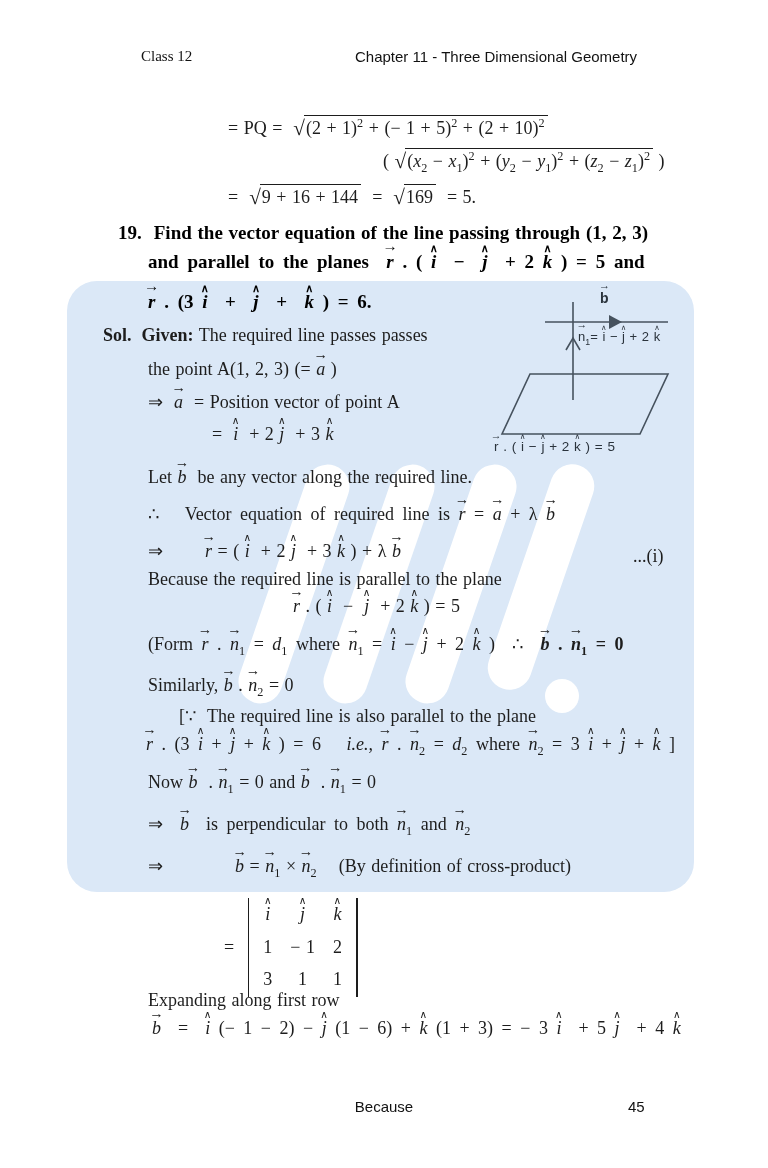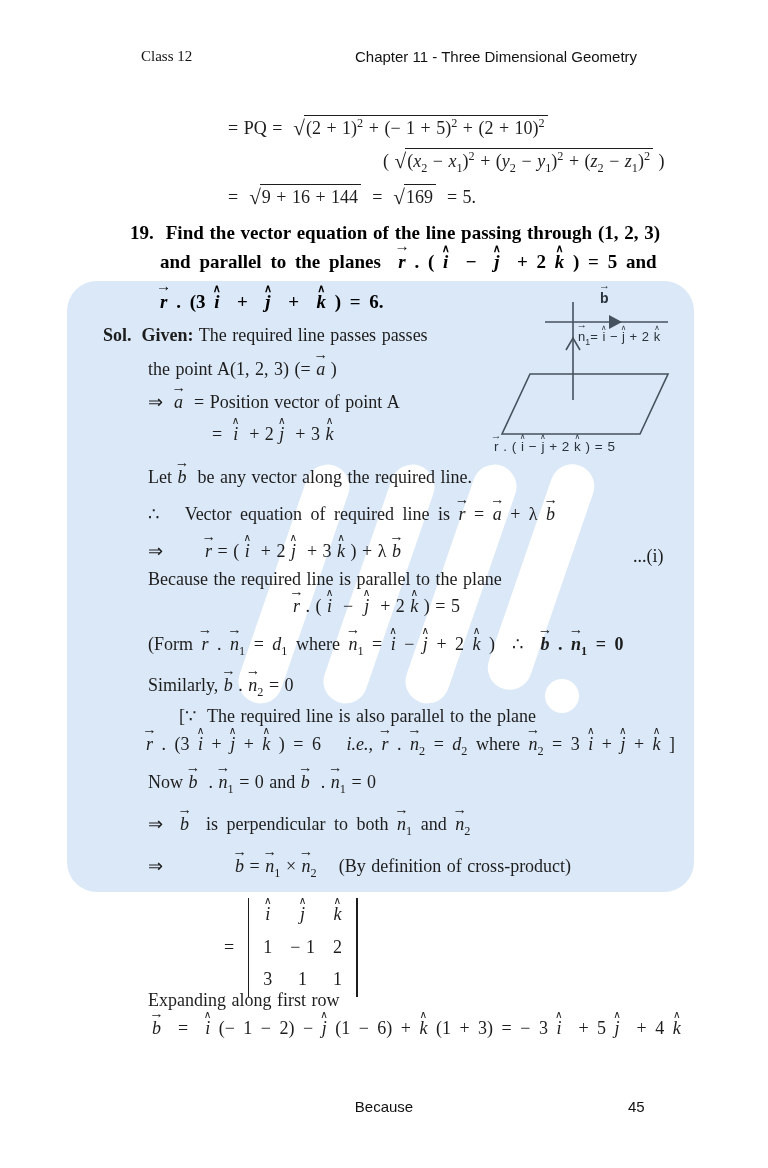--- a/index.html
+++ b/index.html
@@ -28,21 +28,21 @@
     background:var(--wm);transform:rotate(19deg);
   }
   .wm-dot{position:absolute;width:34px;height:34px;border-radius:50%;background:var(--wm);}
   #diagram{position:absolute;left:490px;top:288px;z-index:4;}
   #diagram .dln{stroke:var(--dstroke);stroke-width:1.6;fill:none;}
   #diagram .dfill{fill:var(--dstroke);stroke:none;}
   .line{
     position:absolute;white-space:pre;font-size:18px;line-height:1.2;
     z-index:5;word-spacing:1px;
   }
-  .line.q{font-size:19px;font-weight:bold;color:#000;margin-left:12px;}
+  .line.q{font-size:19px;font-weight:bold;color:#000;}
   .line.ws2{word-spacing:4px;}
   .line.sans{font-family:"Liberation Sans",sans-serif;color:#2a333c;}
   .line.sans .it{font-family:"Liberation Sans",sans-serif;font-style:normal;}
   .line.fs14{font-size:14px;}
   .line.fs13{font-size:13px;}
   .line.fs135{font-size:13.5px;}
   .bold{font-weight:bold;}
   .it{font-style:italic;}
   sub{font-size:0.68em;line-height:0;}
   sup{font-size:0.68em;line-height:0;}

